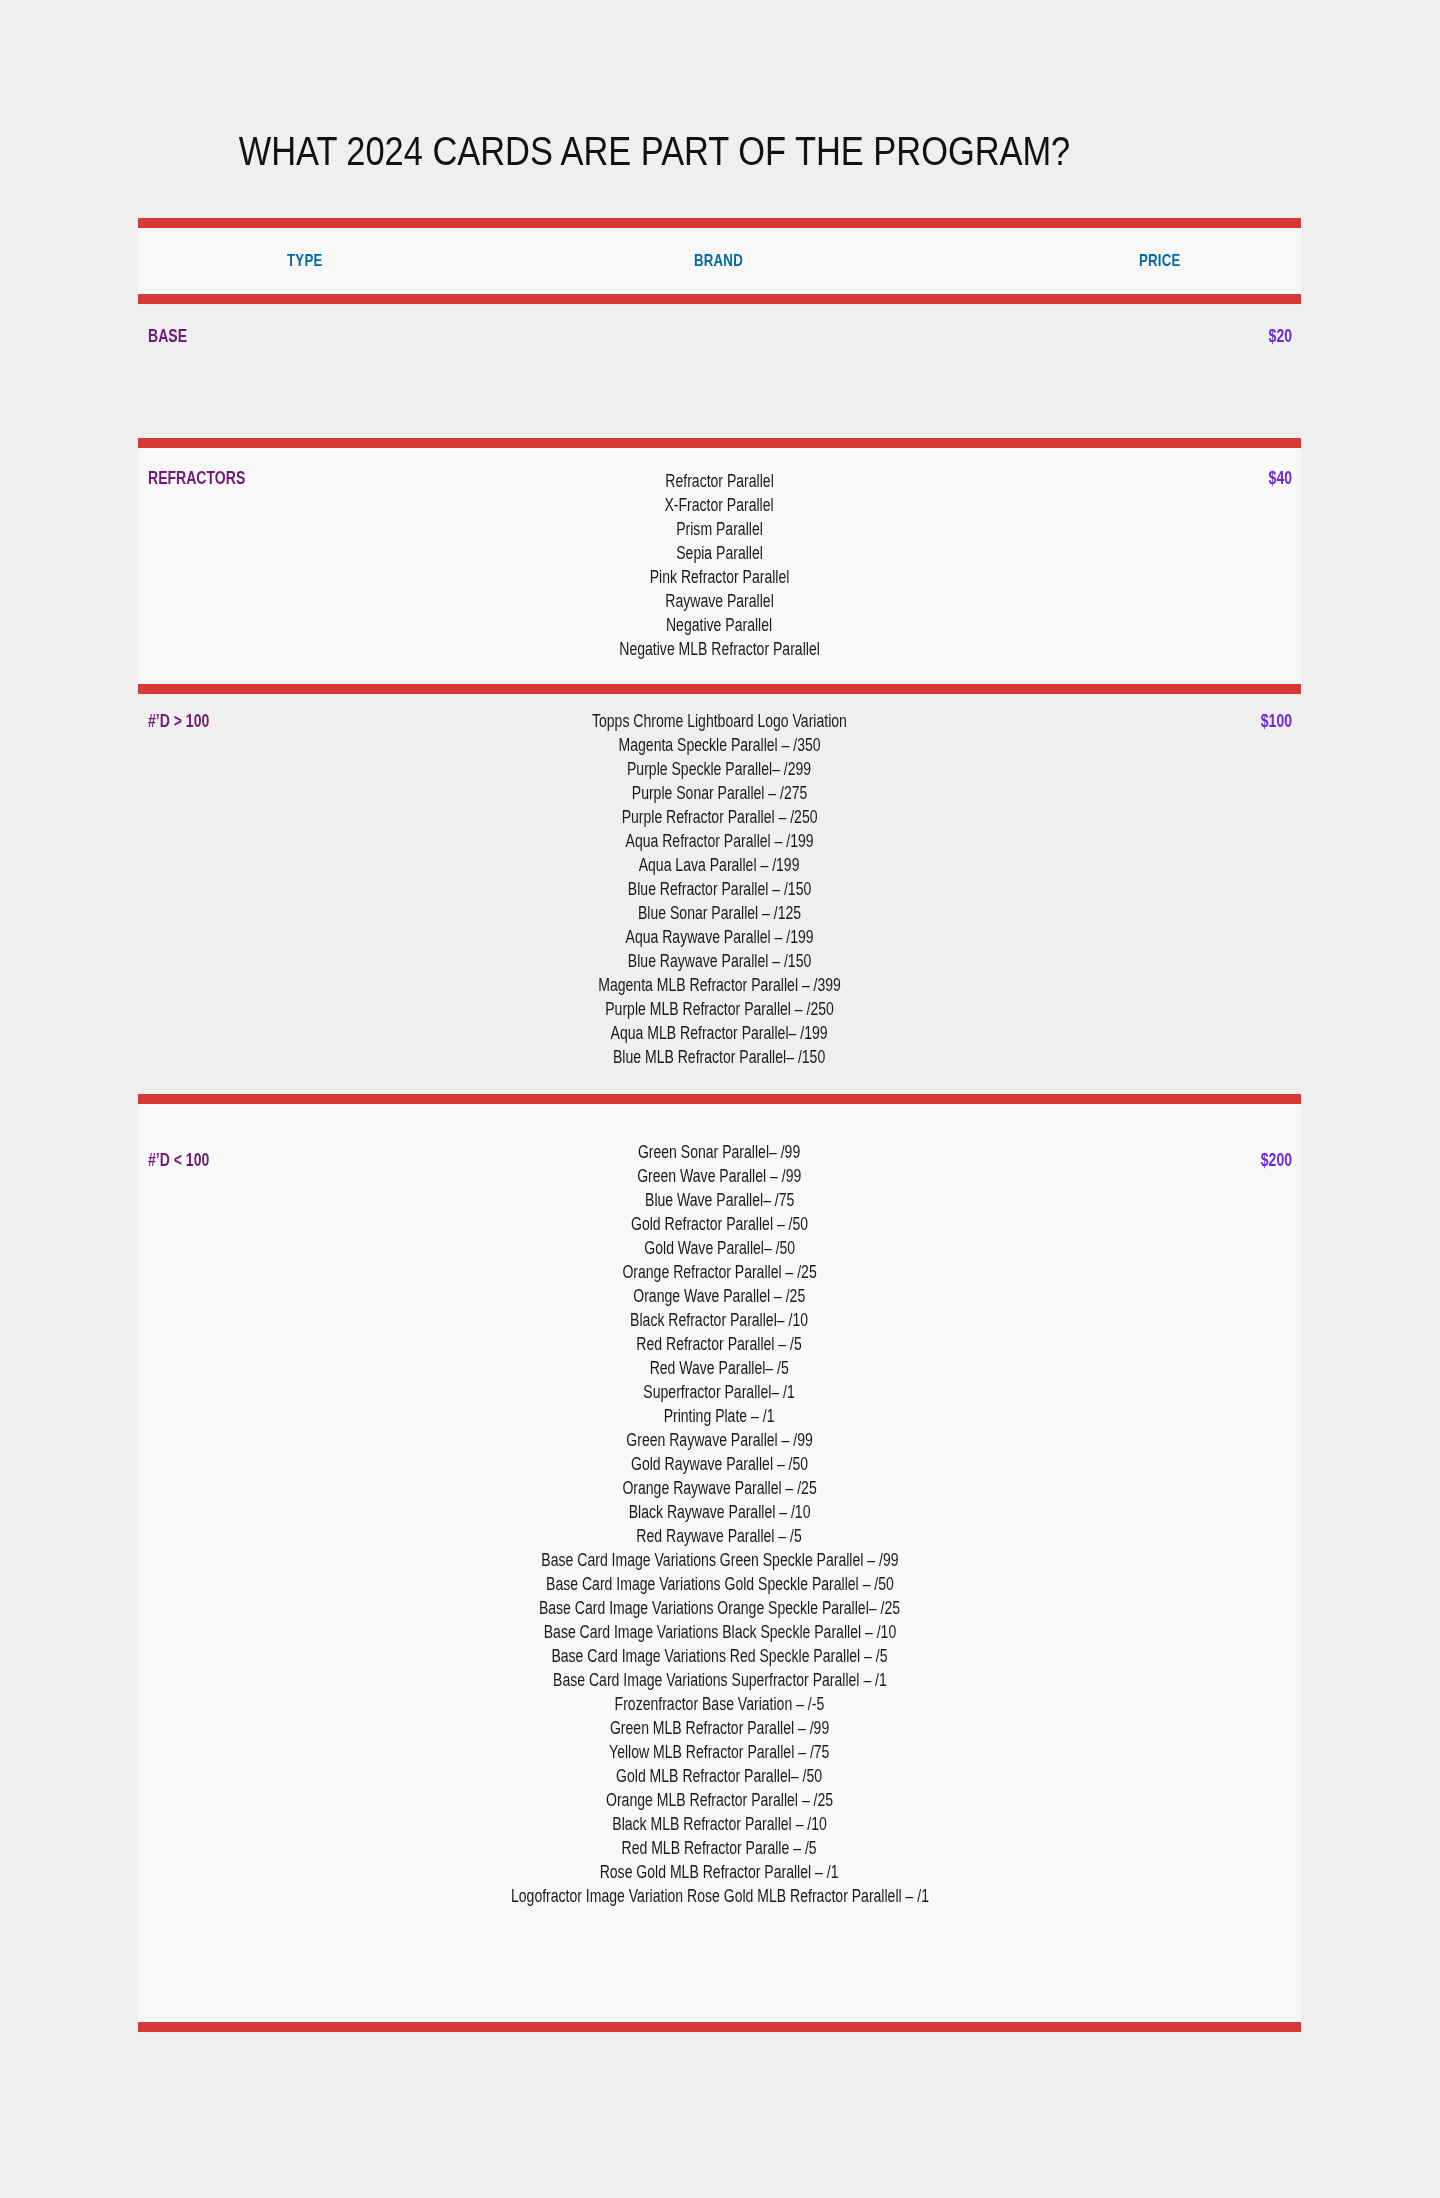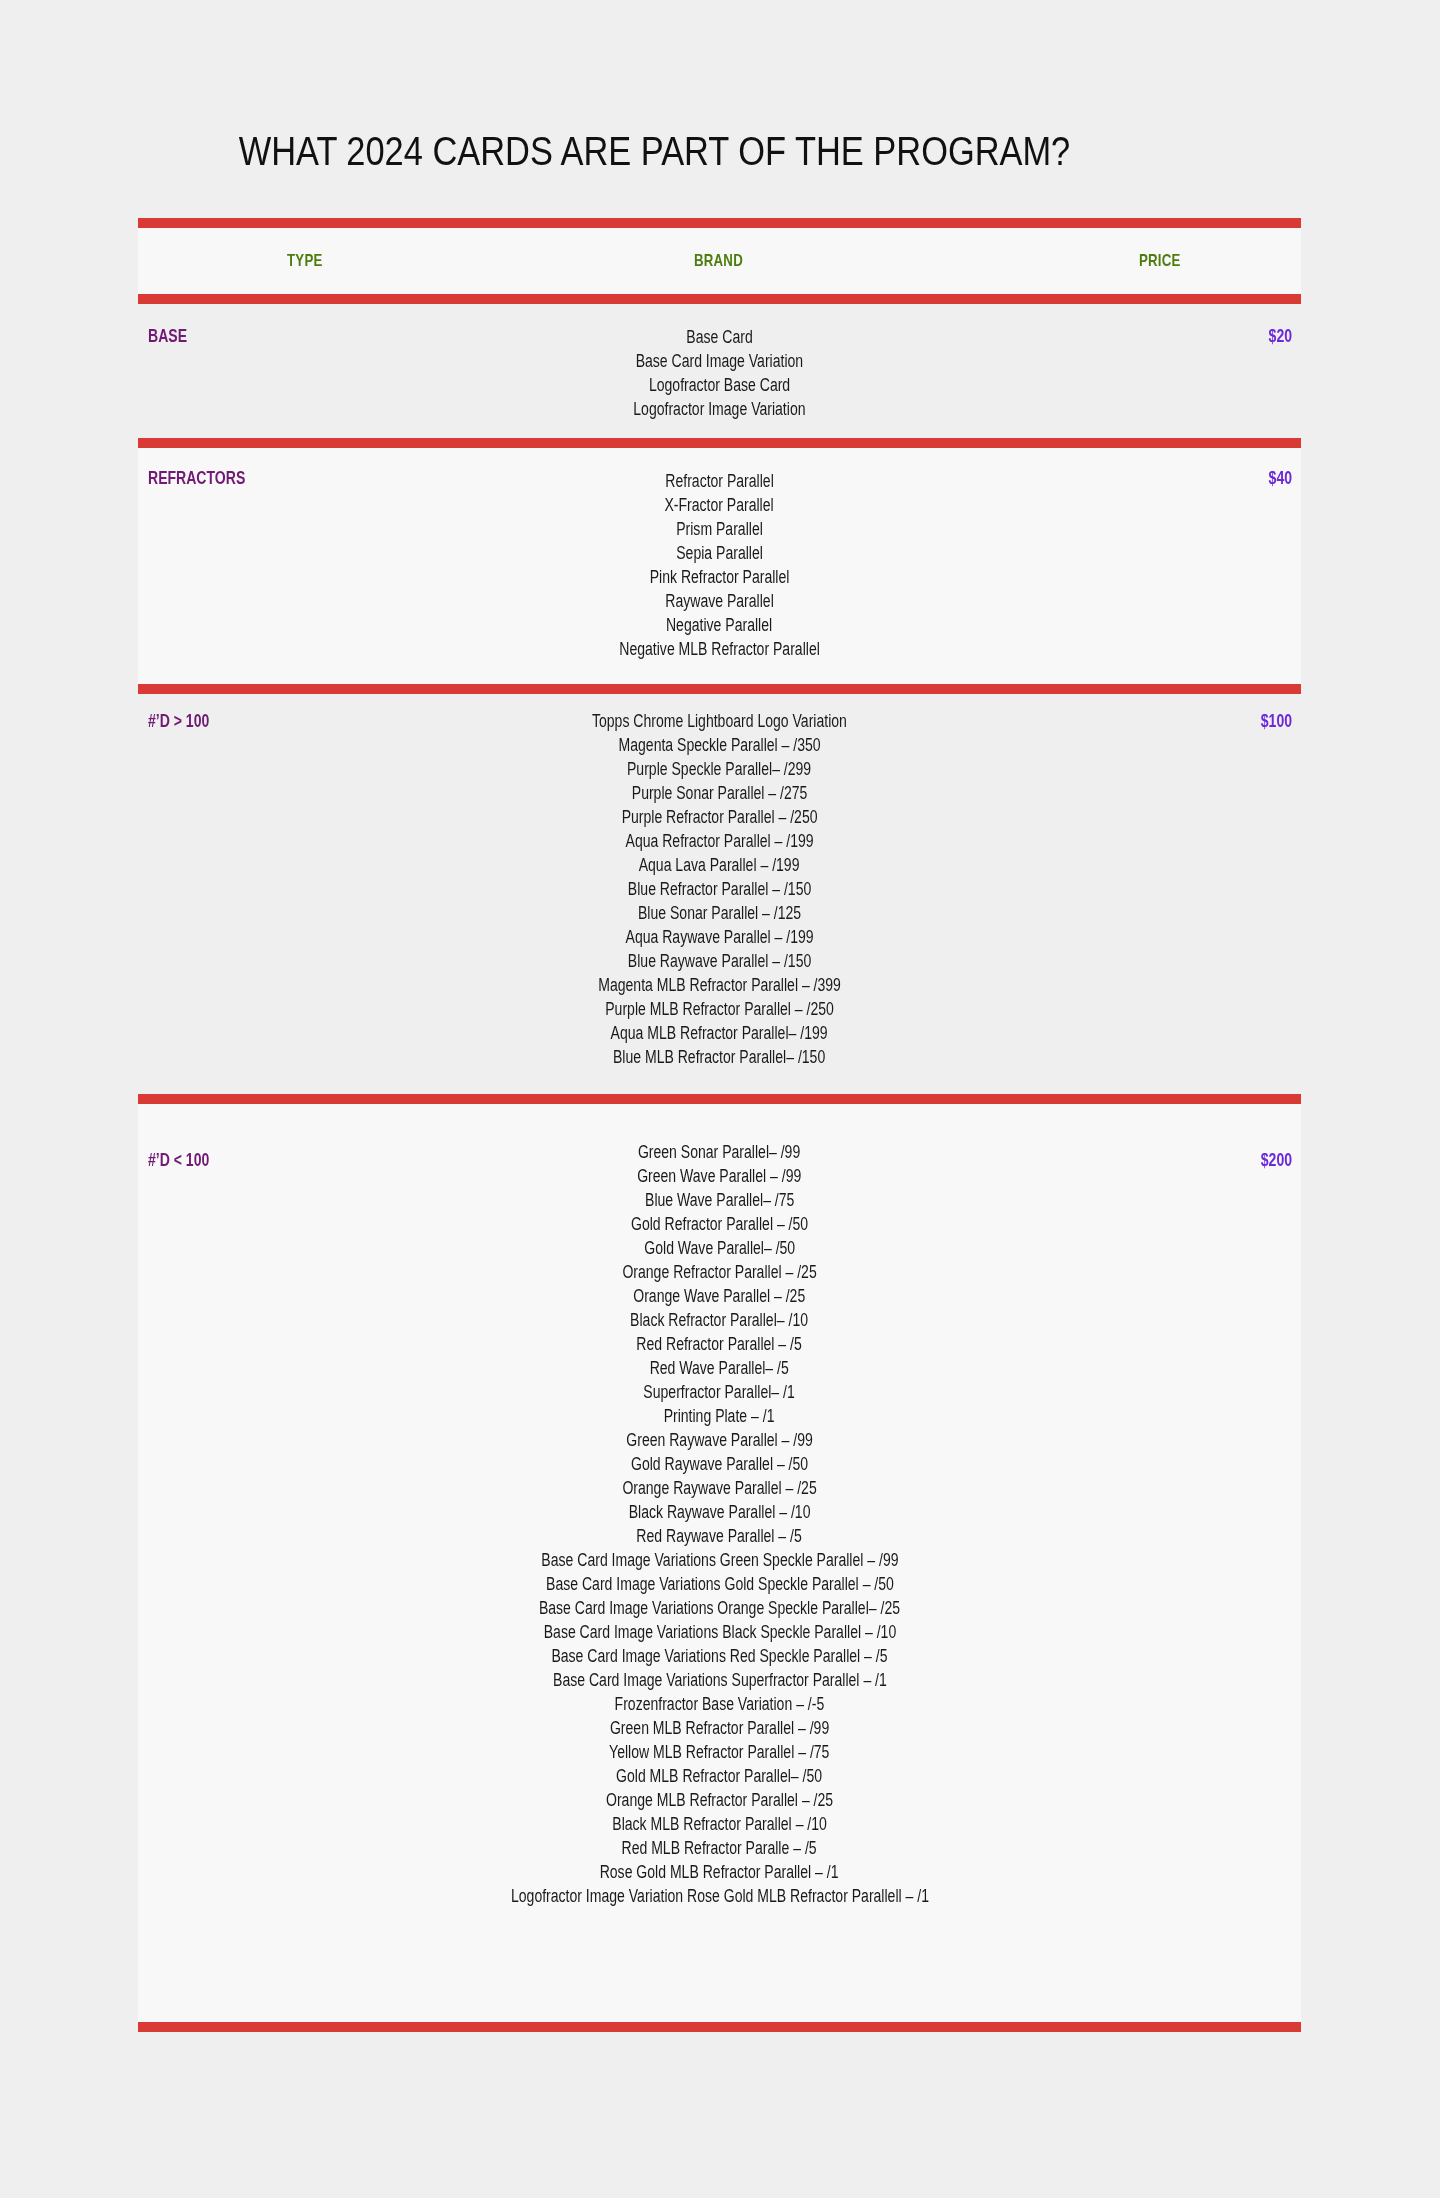--- a/index.html
+++ b/index.html
@@ -47,21 +47,21 @@
   }
   .row.alt { background: #efefef; }
   .header-row { height: 66px; }
   .hcell {
     position: absolute;
     top: 0;
     height: 66px;
     line-height: 66px;
     font-size: 17px;
     font-weight: 700;
-    color: #4d7c0f;
+    color: #0369a1;
     letter-spacing: 0.3px;
   }
   .hcell span {
     display: inline-block;
     transform: scaleX(0.78);
   }
   .h-type { left: 117px; width: 100px; text-align: center; }
   .h-brand { left: 530px; width: 100px; text-align: center; }
   .h-price { left: 972px; width: 100px; text-align: center; }
 
@@ -123,26 +123,20 @@
   <div class="row header-row">
     <div class="hcell h-type"><span>TYPE</span></div>
     <div class="hcell h-brand"><span>BRAND</span></div>
     <div class="hcell h-price"><span>PRICE</span></div>
   </div>
   <div class="rule"></div>
 
   <div class="row alt" style="height:134px">
     <div class="type-label" style="top:22px"><span>BASE</span></div>
     <div class="price-label" style="top:22px"><span>$20</span></div>
-    <ul class="brand-list" style="top:21px">
-        <li><span>Base Card</span></li>
-        <li><span>Base Card Image Variation</span></li>
-        <li><span>Logofractor Base Card</span></li>
-        <li><span>Logofractor Image Variation</span></li>
-      </ul>
   </div>
   <div class="rule"></div>
 
   <div class="row" style="height:236px">
     <div class="type-label" style="top:20px"><span>REFRACTORS</span></div>
     <div class="price-label" style="top:20px"><span>$40</span></div>
     <ul class="brand-list" style="top:21px">
         <li><span>Refractor Parallel</span></li>
         <li><span>X-Fractor Parallel</span></li>
         <li><span>Prism Parallel</span></li>

